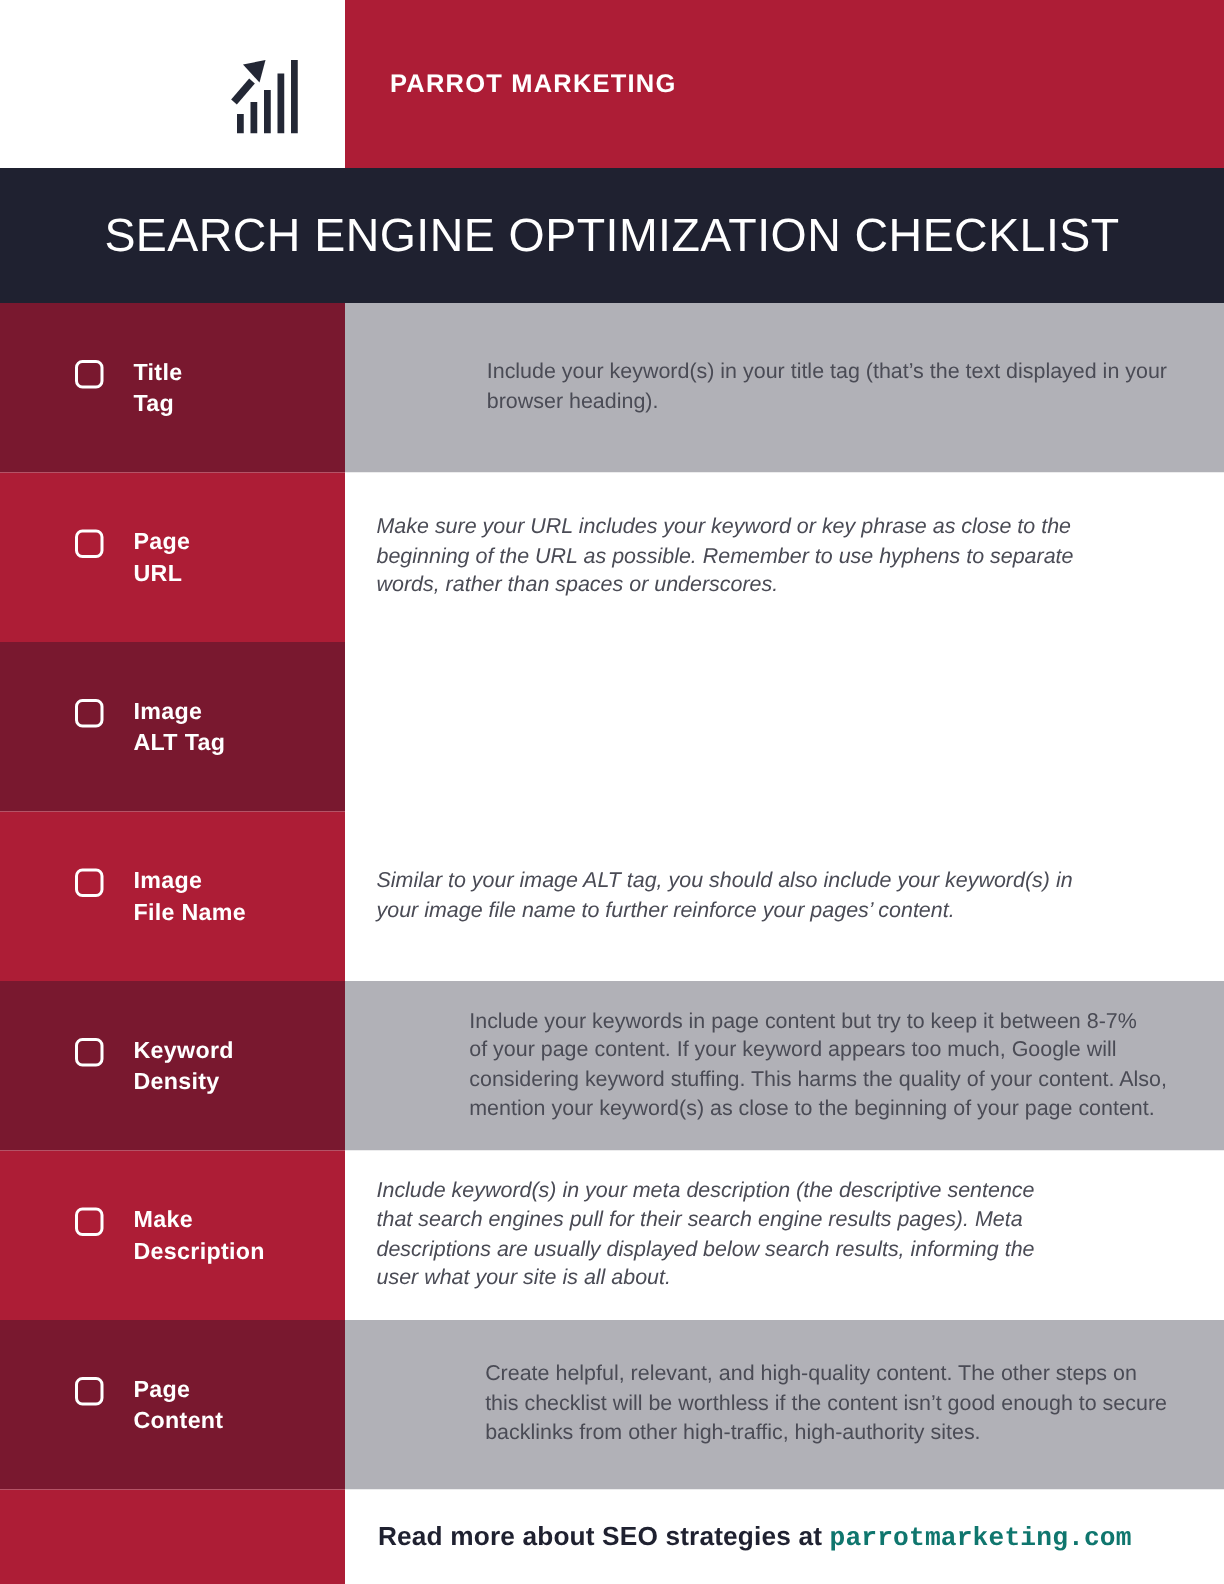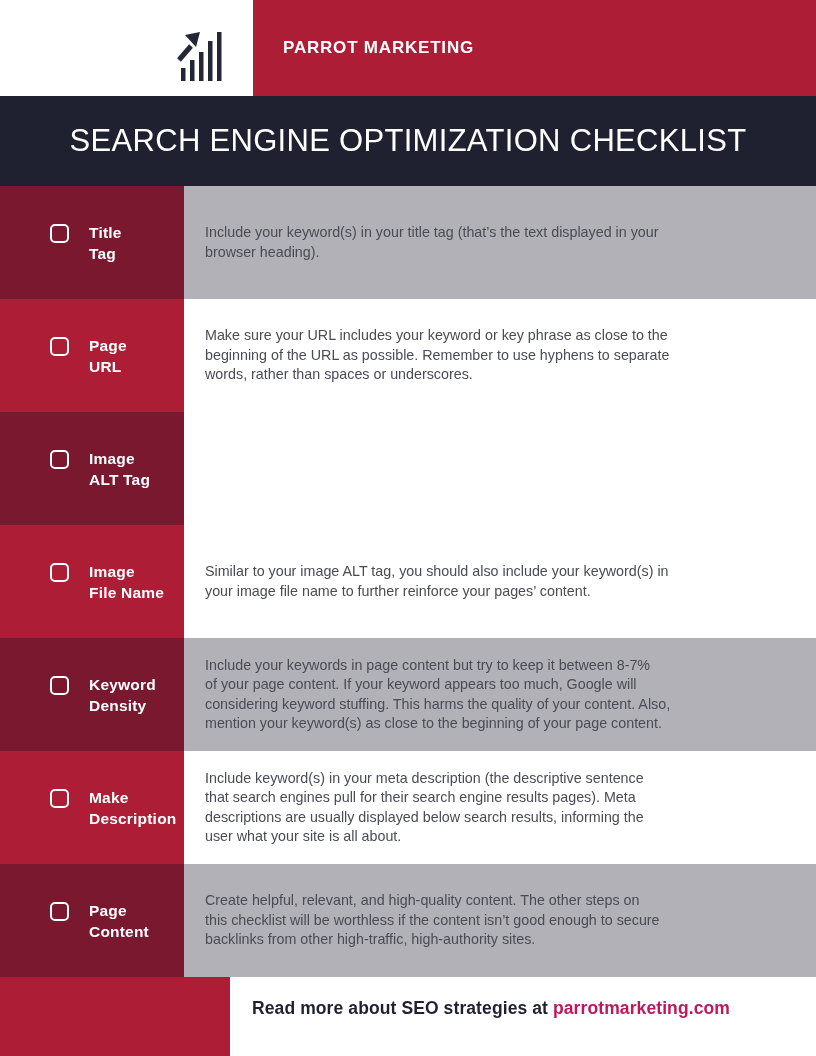--- a/index.html
+++ b/index.html
@@ -3,21 +3,21 @@
 <meta charset="utf-8">
 <style>
   html,body { margin:0; padding:0; background:#e8e8e8; }
   .page {
     width:816px; height:1056px; margin:0 auto;
     display:flex; flex-direction:column;
     font-family:"Liberation Sans", sans-serif;
     background:#ffffff; overflow:hidden;
   }
   
-  .header { height:96px; display:flex; flex:0 0 auto;padding-left:23px; }
+  .header { height:112px; display:flex; flex:0 0 auto; }
   .header-left {
     width:230px; background:#ffffff; box-sizing:border-box;
     display:flex; align-items:center; justify-content:flex-end; padding-right:25px;
   }
   .logo { margin-top:12px; }
   .header-right {
     flex:1; background:#ad1d36; display:flex; align-items:center;
     padding-left:30px; box-sizing:border-box;
   }
   .brand {
@@ -27,21 +27,21 @@
   .banner {
     height:90px; background:#1f2130; flex:0 0 auto;
     display:flex; align-items:center; justify-content:center;
   }
   .banner-title {
     color:#ffffff; font-size:31px; font-weight:normal; letter-spacing:0.3px; white-space:nowrap;
   }
   
   .row { height:113px; display:flex; flex:0 0 auto; }
   .row-left {
-    width:184px; box-sizing:border-box; display:flex; align-items:center;
+    width:230px; box-sizing:border-box; display:flex; align-items:center;
     padding-left:50px; flex:0 0 auto;
   }
   .pair { display:flex; align-items:flex-start; }
   .checkbox {
     width:19px; height:19px; box-sizing:border-box; flex:0 0 auto;
     border:2px solid #ffffff; border-radius:5px; margin-top:2px;
     background:transparent; cursor:pointer;
   }
   .label {
     color:#ffffff; font-weight:bold; font-size:15.5px; line-height:21px;
@@ -49,31 +49,31 @@
   }
   .row-right {
     flex:1; display:flex; align-items:center;
     padding:0 38px 0 21px; box-sizing:border-box;
   }
   .desc {
     font-size:14.3px; line-height:19.5px; color:#4a4b55; white-space:pre-line;
   }
   .maroon { background:#79182f; }
   .crimson { background:#ad1d36; }
-  .gray   { background:#b1b1b7; }
-  .white  { background:#ffffff; }
+  .gray   { background:#b1b1b7;justify-content:flex-end; }
+  .white  { background:#ffffff;font-style:italic; }
   
   .footer { flex:1; display:flex; }
   .footer-left { width:230px; background:#ad1d36; flex:0 0 auto; }
   .footer-right {
     flex:1; background:#ffffff; box-sizing:border-box;
     padding:21px 0 0 22px;
   }
   .footer-text { font-size:17.5px; font-weight:bold; color:#1f2130; letter-spacing:0.1px; }
-  .footer-link { color:#be185d; text-decoration:none; cursor:pointer; }
+  .footer-link { color:#0f766e; text-decoration:none; cursor:pointer;font-family:Liberation Mono, monospace; }
 </style>
 </head>
 <body>
 
 <div class="page">
 
   <div class="header">
     <div class="header-left">
       <svg class="logo" width="56" height="54" viewBox="0 0 56 54" aria-hidden="true">
         <rect x="9" y="41" width="4.5" height="13" fill="#232735"></rect>

